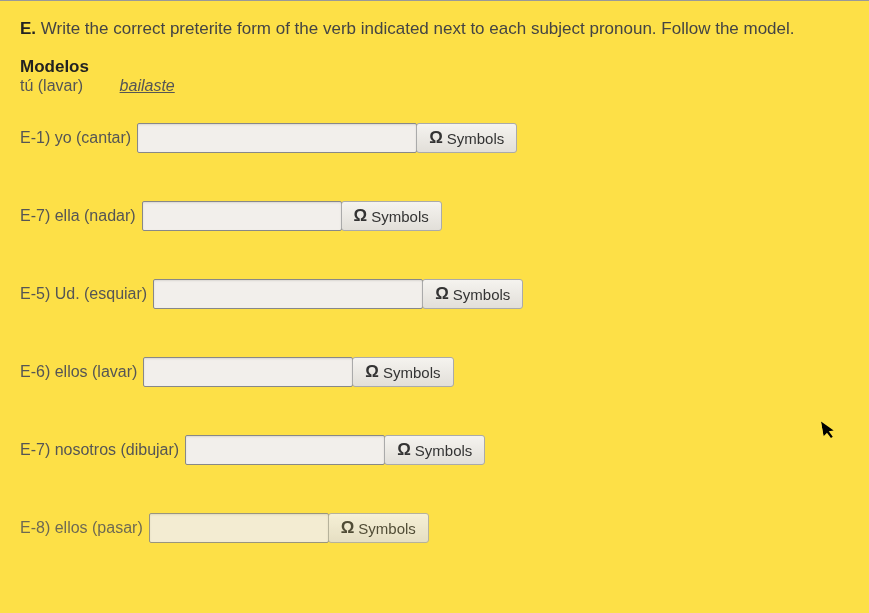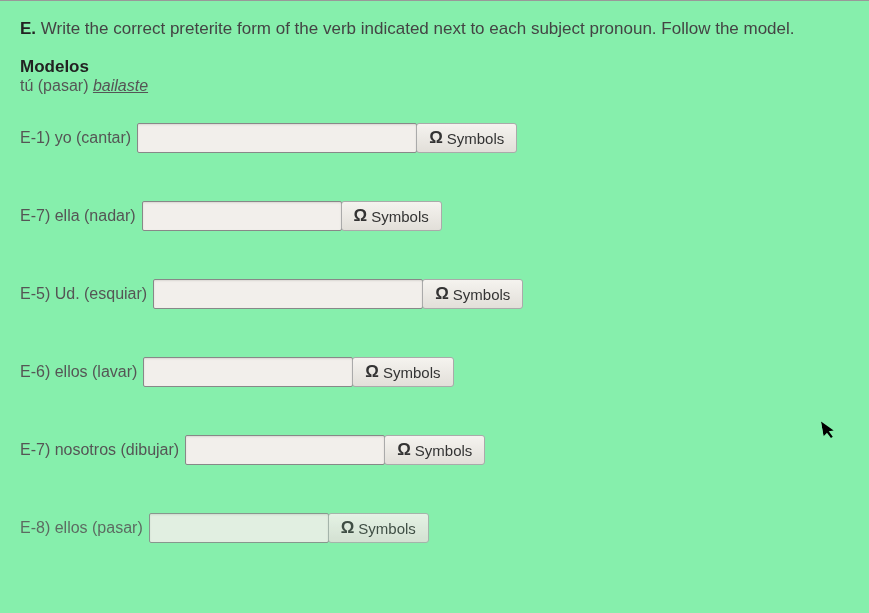--- a/index.html
+++ b/index.html
@@ -9,21 +9,21 @@
     }
     body {
       font-family: Arial, Helvetica, sans-serif;
       background: #d8d5d2;
       width: 869px;
       height: 613px;
       overflow: hidden;
       position: relative;
     }
     .page {
-      background: #86efac;
+      background: #fde047;
       width: 100%;
       height: 100%;
       padding: 0;
       border-top: 1px solid #999;
     }
     .instructions {
       padding: 18px 20px 8px 20px;
       font-size: 17px;
       color: #444;
       border-bottom: none;
@@ -41,20 +41,21 @@
       color: #222;
     }
     .modelos-example {
       font-size: 16px;
       color: #555;
       margin-bottom: 28px;
     }
     .modelos-example .answer {
       font-style: italic;
       text-decoration: underline;
+      margin-left: 32px;
     }
     .question-row {
       display: flex;
       align-items: center;
       margin-bottom: 48px;
     }
     .q-label {
       font-size: 16px;
       color: #555;
       margin-right: 6px;
@@ -103,21 +104,21 @@
 
   <div class="instructions">
     <span class="bold">E.</span>
     <span>Write the correct preterite form of the verb indicated next to each subject pronoun. Follow the model.</span>
   </div>
 
   <div class="content">
 
     <div class="modelos-header">Modelos</div>
     <div class="modelos-example">
-      <span>tú (pasar)</span>
+      <span>tú (lavar)</span>
       <span class="answer">bailaste</span>
     </div>
 
     <div class="question-row">
       <span class="q-label">E-1) yo (cantar)</span>
       <input type="text" class="answer-input" style="width: 280px;">
       <button class="symbols-btn">
         <span class="omega">Ω</span>
         <span>Symbols</span>
       </button>

